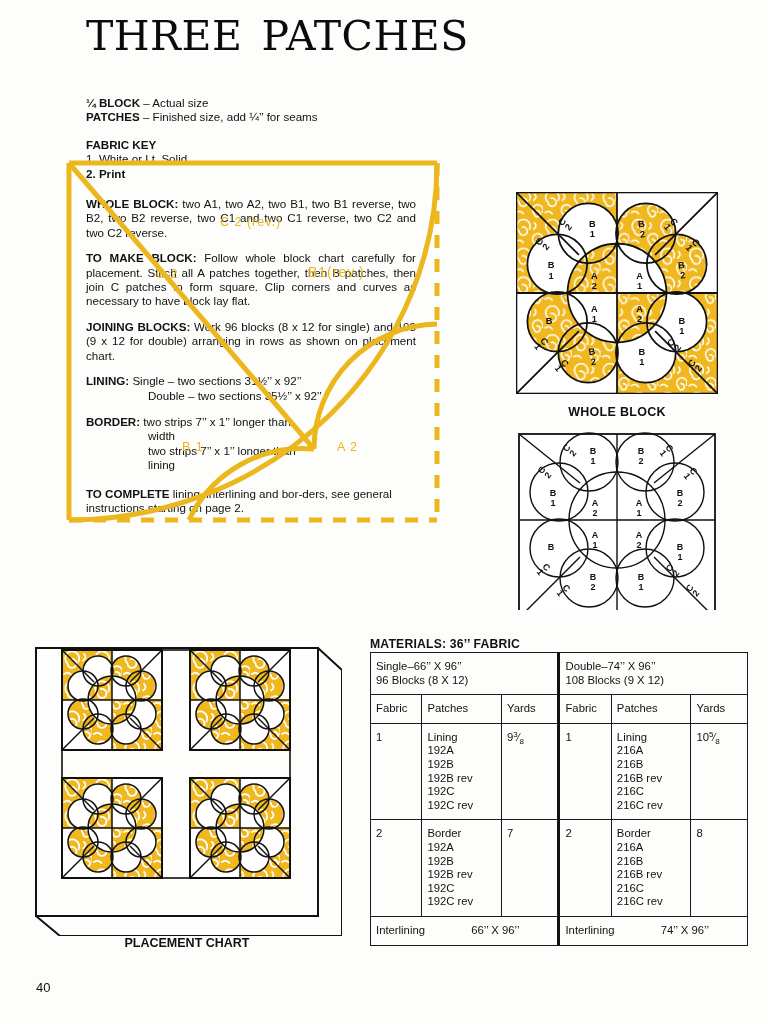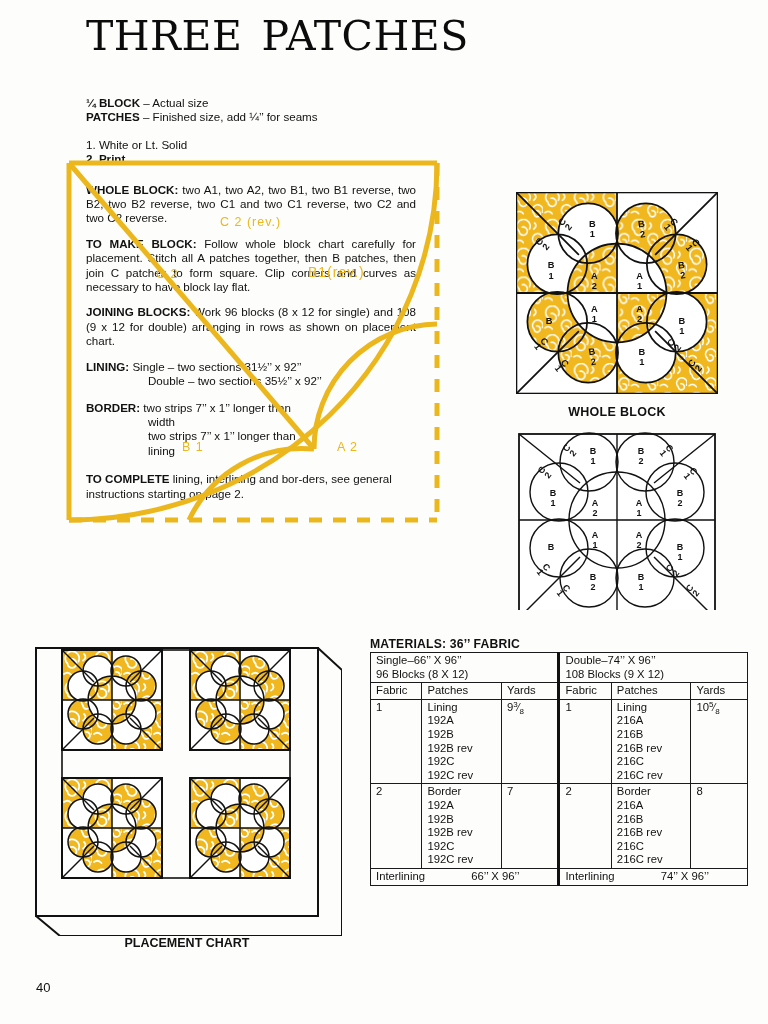--- a/index.html
+++ b/index.html
@@ -70,21 +70,21 @@
     position:absolute;left:370px;top:637px;
     font-size:12.2px;font-weight:bold;letter-spacing:0.2px;
   }
   #materials-table{
     position:absolute;left:370px;top:652px;width:378px;
     border-collapse:collapse;
     font-size:11.3px;
   }
   #materials-table td{
     border:1px solid #1a1a1a;
-    padding:1px 5px;
+    padding:7px 5px;
     vertical-align:top;
     line-height:13.6px;
   }
   .midrule{border-left:3px solid #111 !important;}
   .c-fabric{width:46px;}
   .c-patch{width:86px;}
   .c-yard{width:56px;}
   .frac{font-size:10px;}
   sup,sub{font-size:8px;line-height:0;}
 
@@ -101,20 +101,21 @@
 
   <div id="instructions">
 
     <p class="ln">
       <span class="b">¼ BLOCK</span><span> – Actual size</span>
     </p>
     <p class="ln" style="margin-bottom:13px;">
       <span class="b">PATCHES</span><span> – Finished size, add ¼’’ for seams</span>
     </p>
 
+    <p class="ln b">FABRIC KEY</p>
     <p class="ln">1.  White or Lt. Solid</p>
     <p class="ln" style="margin-bottom:4px;font-weight:bold;">2.  Print</p>
 
     <p class="blk" style="margin-top:16px;">
       <span class="b">WHOLE BLOCK:</span><span> two A1, two A2, two B1, two B1 reverse, two B2, two B2 reverse, two C1 and two C1 reverse, two C2 and two C2 reverse.</span>
     </p>
 
     <p class="blk">
       <span class="b">TO MAKE BLOCK:</span><span> Follow whole block chart carefully for placement. Stitch all A patches together, then B patches, then join C patches to form square. Clip corners and curves as necessary to have block lay flat.</span>
     </p>

